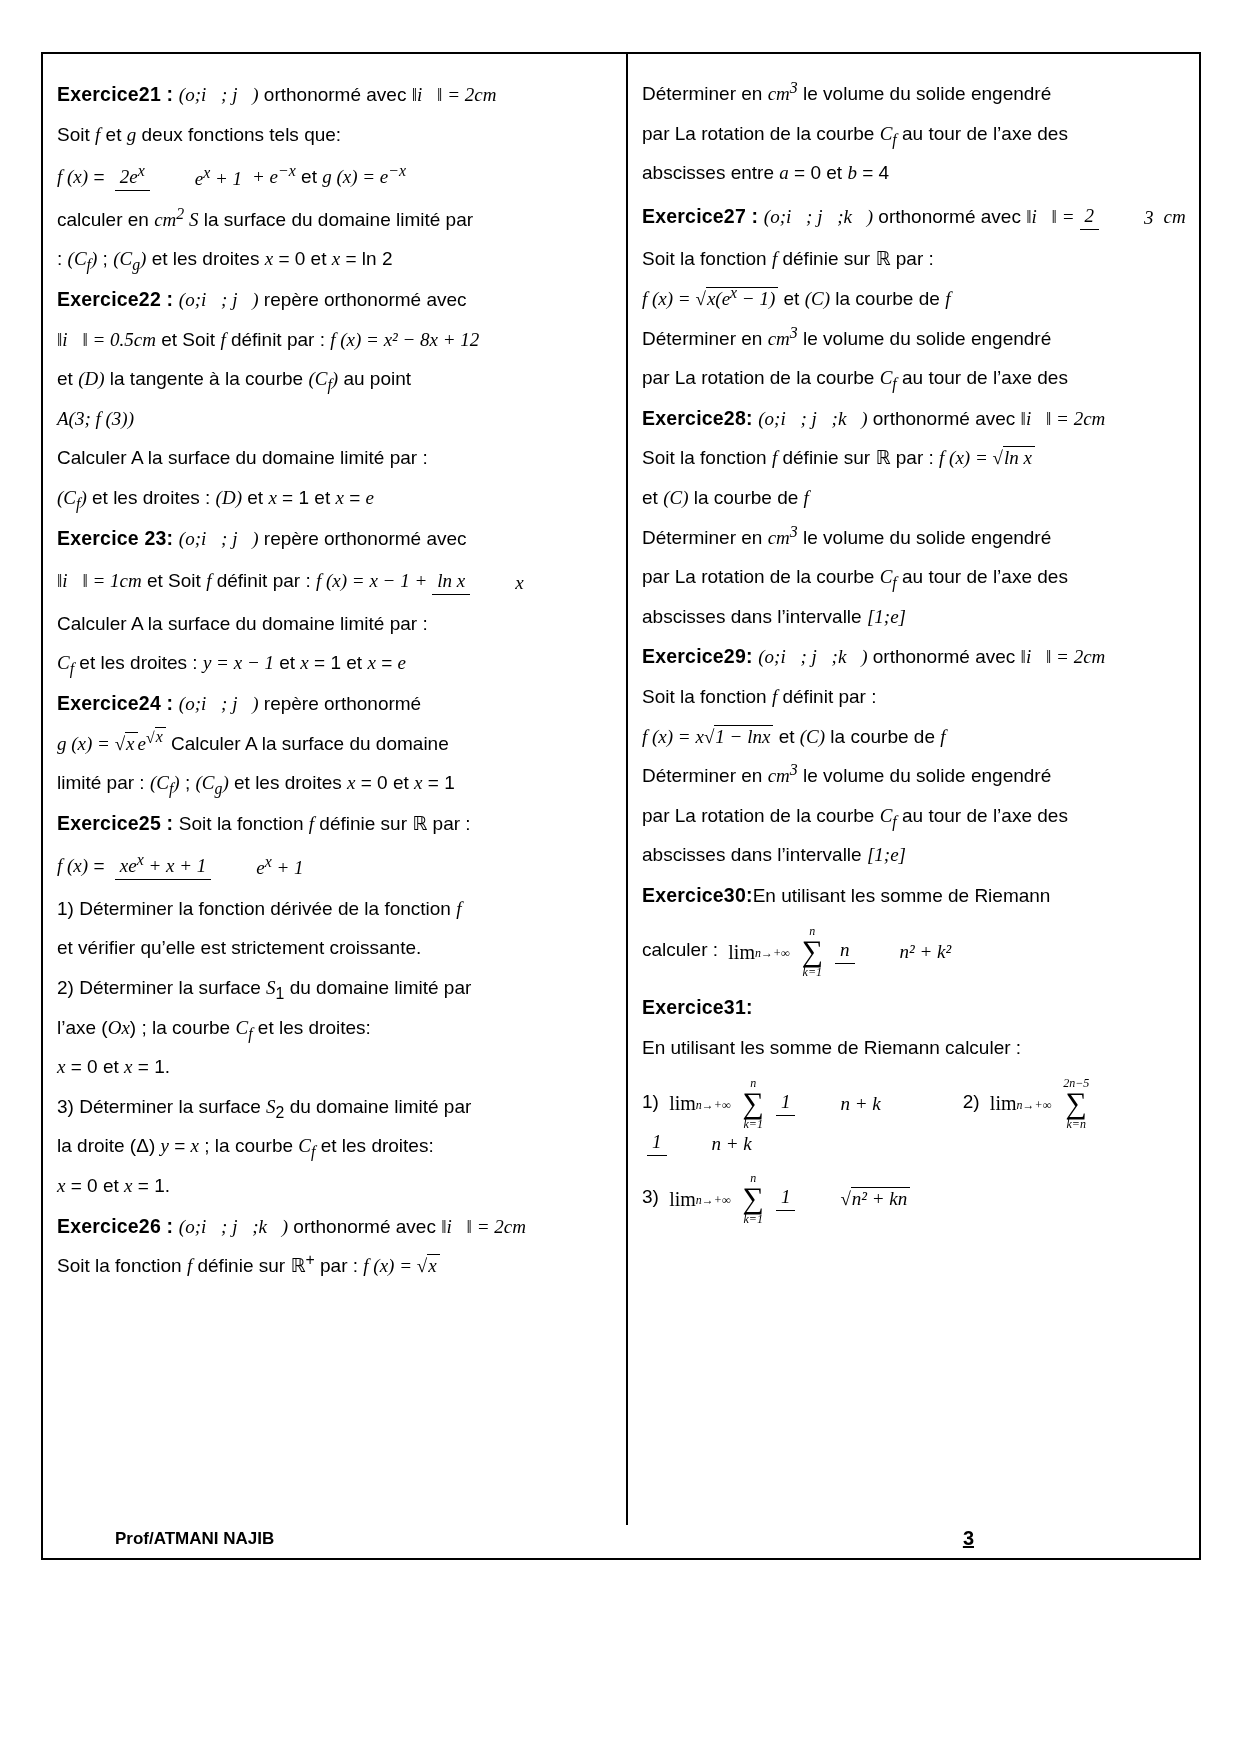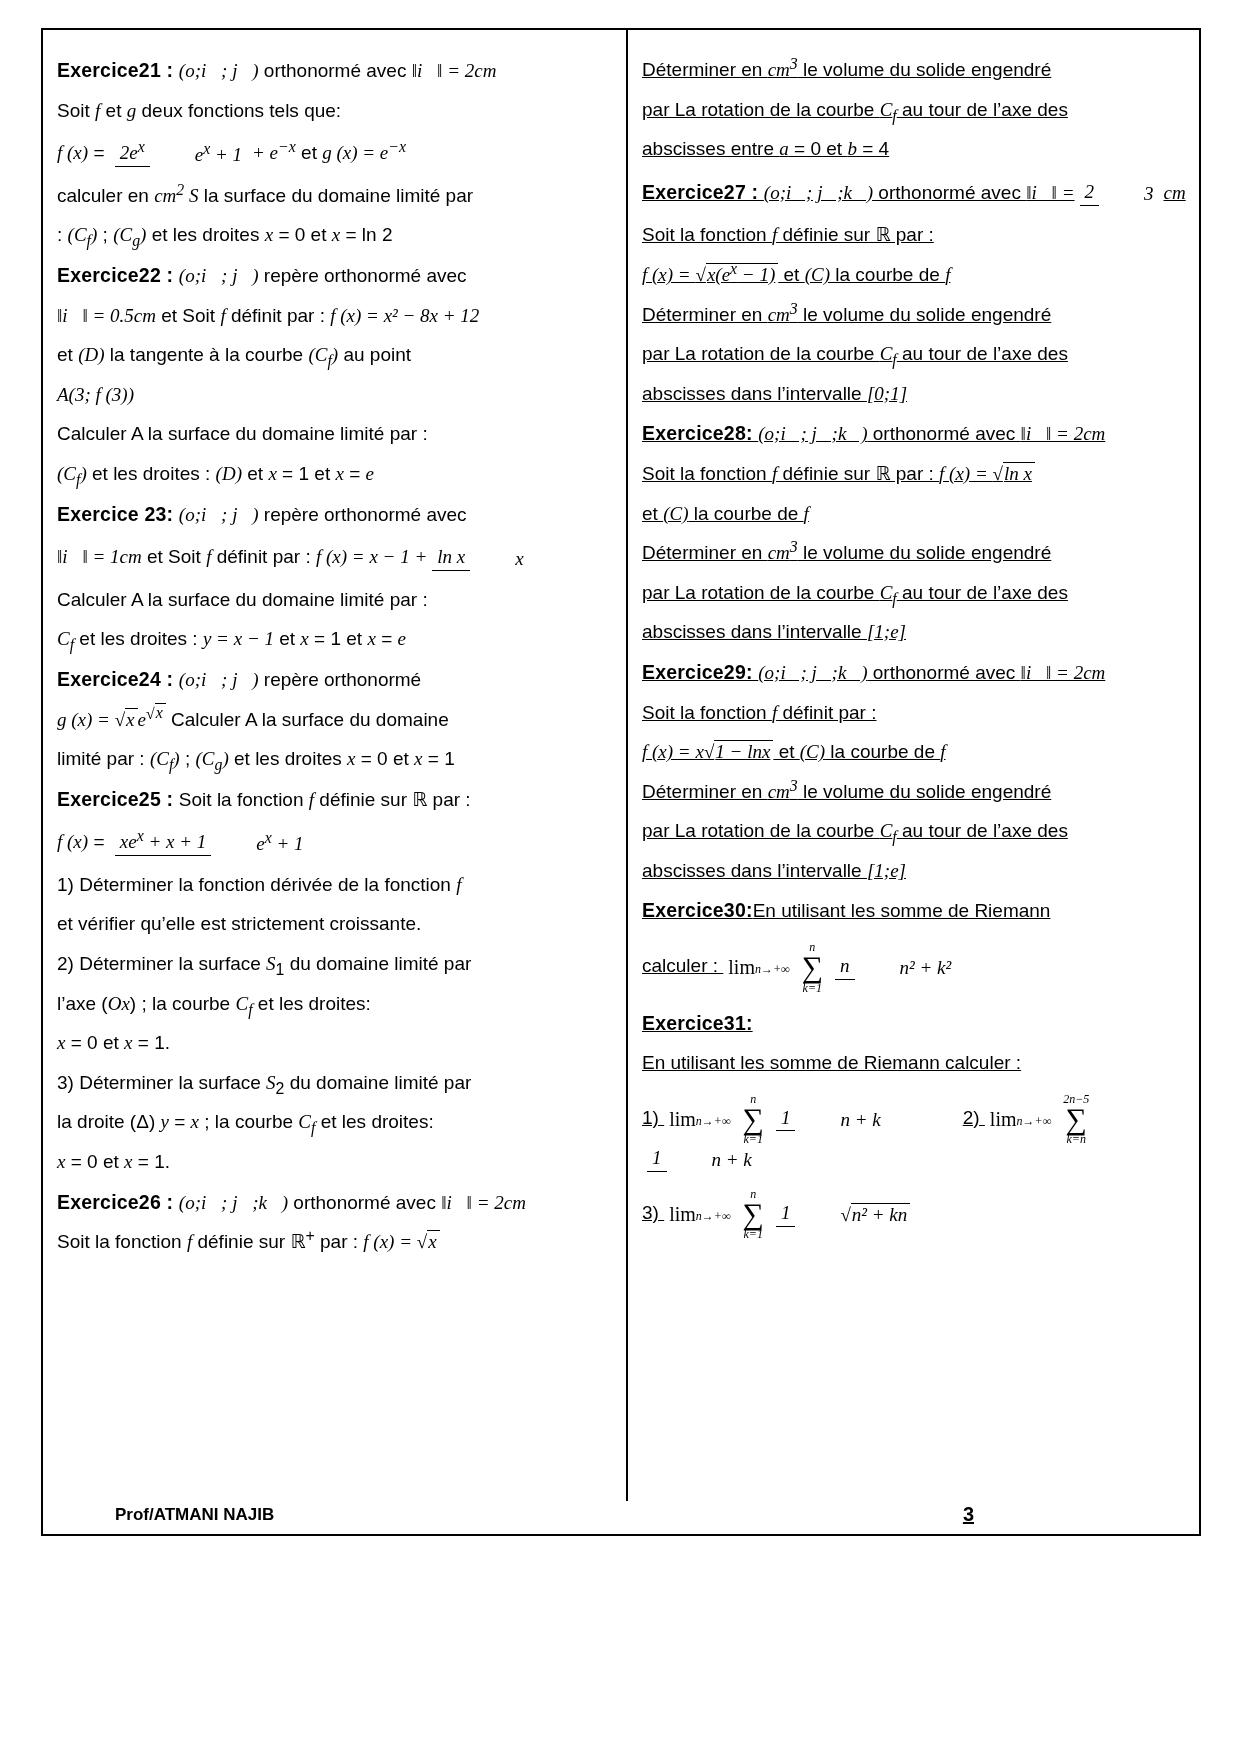--- a/index.html
+++ b/index.html
@@ -3,34 +3,34 @@
 <meta charset="utf-8">
 <style>
   html, body { margin: 0; padding: 0; }
   body {
     width: 1240px; height: 1754px;
     background: #ffffff; color: #000;
     font-family: "Liberation Sans", "DejaVu Sans", sans-serif;
   }
   .page { position: relative; width: 1240px; height: 1754px; background: #fff; }
   .frame {
-    position: absolute; left: 41px; top: 28px;
+    position: absolute; left: 41px; top: 52px;
     width: 1160px; height: 1508px;
     border: 2px solid #000; box-sizing: border-box;
     display: flex; flex-direction: column;
   }
   .columns { flex: 1; display: flex; min-height: 0; }
   .col {
     box-sizing: border-box;
     padding: 14px 12px 6px 14px;
     font-size: 19px; line-height: 1.4;
     overflow: hidden;
   }
   .col-left { width: 585px; flex: none; border-right: 2px solid #000; }
-  .col-right { flex: 1; text-decoration: underline; }
+  .col-right { flex: 1; }
   .line { margin: 13px 0; }
   .line b { font-size: 19.5px; letter-spacing: 0.2px; }
   .line.math { margin: 16px 0; }
   i {
     font-family: "Liberation Serif", "DejaVu Serif", serif;
     font-style: italic;
   }
   sub, sup { line-height: 0; }
   .frac {
     display: inline-flex; flex-direction: row; align-items: flex-start;
@@ -116,21 +116,20 @@
           <div class="line">par La rotation de la courbe <i>C<sub>f</sub></i> au tour de l’axe des</div>
           <div class="line">abscisses entre <i>a</i> = 0  et <i>b</i> = 4</div>
           <div class="line math"><b>Exercice27 : </b><i>(o;i⃗; j⃗;k⃗)</i> orthonormé avec <i>‖i⃗‖ =</i><span class="frac">
               <span class="num"><i>2</i></span>
               <span class="den"><i>3</i></span>
             </span><i>cm</i></div>
           <div class="line">Soit la fonction <i>f</i> définie sur ℝ  par :</div>
           <div class="line"><i>f (x) = <span class="sqrt">√<span class="rad">x(e<sup>x</sup> − 1)</span></span></i> et <i>(C)</i>  la courbe de <i>f</i></div>
           <div class="line">Déterminer en <i>cm<sup>3</sup></i> le volume du solide engendré</div>
           <div class="line">par La rotation de la courbe <i>C<sub>f</sub></i> au tour de l’axe des</div>
-          <div class="line">abscisses dans l’intervalle <i>[0;1]</i></div>
           <div class="line"><b>Exercice28: </b><i>(o;i⃗; j⃗;k⃗)</i> orthonormé avec <i>‖i⃗‖ = 2cm</i></div>
           <div class="line">Soit la fonction <i>f</i> définie sur ℝ  par :  <i>f (x) = <span class="sqrt">√<span class="rad">ln x</span></span></i></div>
           <div class="line">et <i>(C)</i>  la courbe de <i>f</i></div>
           <div class="line">Déterminer en <i>cm<sup>3</sup></i> le volume du solide engendré</div>
           <div class="line">par La rotation de la courbe <i>C<sub>f</sub></i> au tour de l’axe des</div>
           <div class="line">abscisses dans l’intervalle <i>[1;e]</i></div>
           <div class="line"><b>Exercice29: </b><i>(o;i⃗; j⃗;k⃗)</i> orthonormé avec <i>‖i⃗‖ = 2cm</i></div>
           <div class="line">Soit la fonction <i>f</i> définit par :</div>
           <div class="line"><i>f (x) = x<span class="sqrt">√<span class="rad">1 − lnx</span></span></i>  et  <i>(C)</i>  la courbe de <i>f</i></div>
           <div class="line">Déterminer en <i>cm<sup>3</sup></i> le volume du solide engendré</div>

